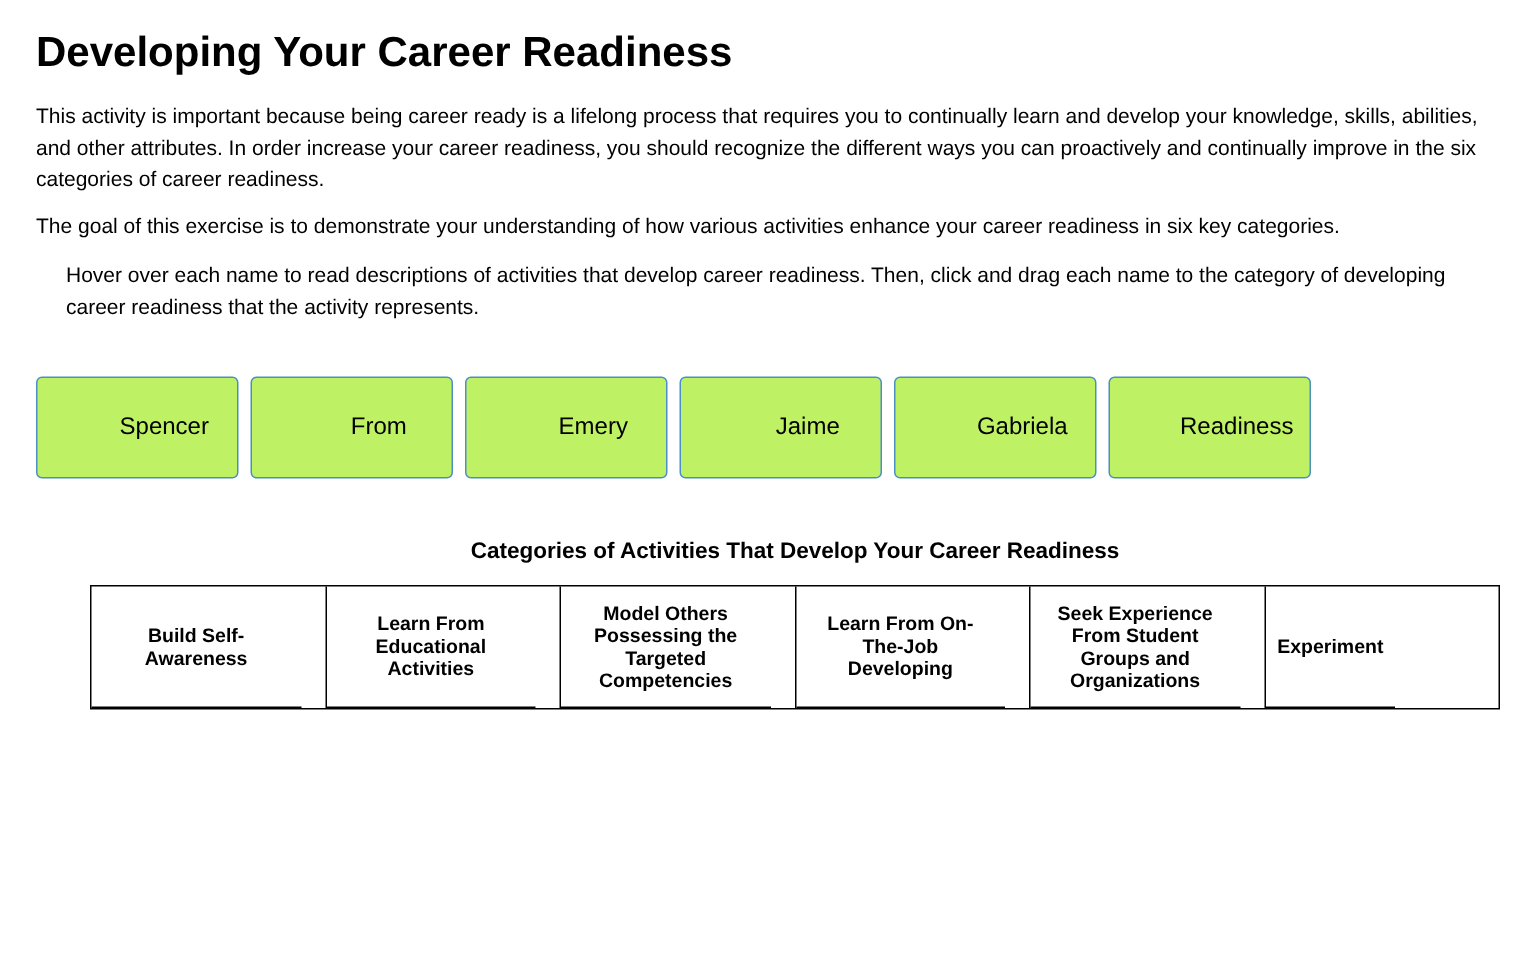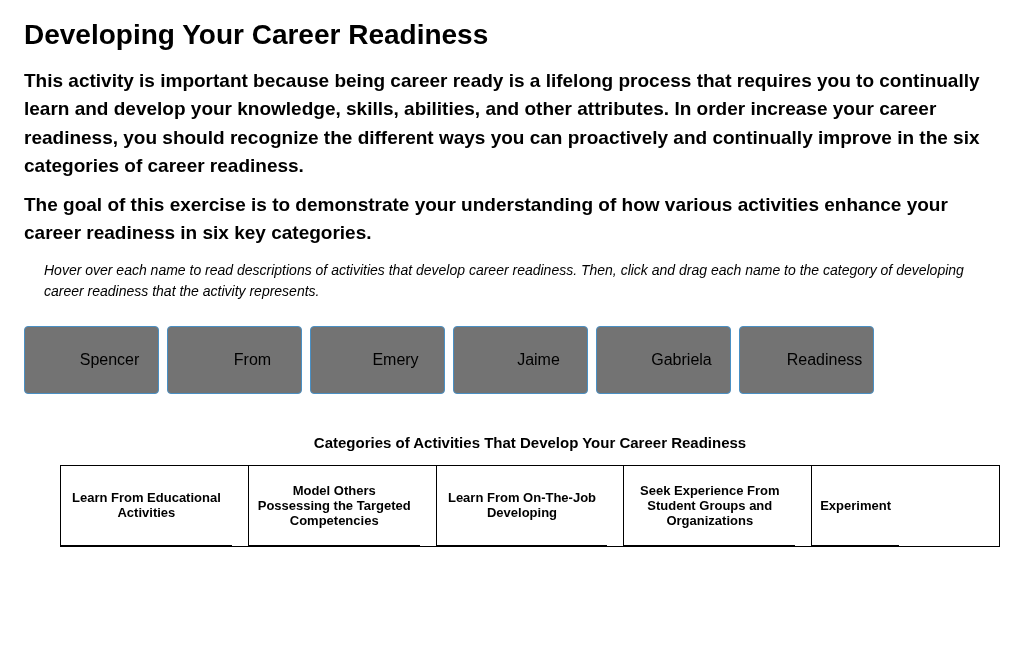--- a/index.html
+++ b/index.html
@@ -10,39 +10,37 @@
       padding: 20px 24px;
       font-size: 14px;
     }
     h1 {
       font-size: 28px;
       font-weight: bold;
       margin-bottom: 16px;
       line-height: 1.1;
     }
     .intro-text {
-      font-size: 19px;
+      font-size: 14px;
       line-height: 1.5;
       margin-bottom: 10px;
-      font-weight: bold;
     }
     .instruction {
-      font-style: italic;
       font-size: 14px;
       line-height: 1.5;
-      margin: 12px 0 24px 20px;
+      margin: 12px 0 36px 20px;
     }
     .names-row {
       display: flex;
       gap: 8px;
       margin-bottom: 40px;
       flex-wrap: wrap;
     }
     .name-card {
-      background: #737373;
+      background: #bef264;
       border: 1.5px solid #4a90c4;
       border-radius: 4px;
       width: 135px;
       height: 68px;
       display: flex;
       align-items: center;
       justify-content: center;
       font-size: 16px;
       font-weight: normal;
       cursor: grab;
@@ -108,20 +106,24 @@
     <div class="name-card" draggable="true">From</div>
     <div class="name-card" draggable="true">Emery</div>
     <div class="name-card" draggable="true">Jaime</div>
     <div class="name-card" draggable="true">Gabriela</div>
     <div class="name-card" draggable="true">Readiness</div>
   </div>
 
 <div class="categories-section">
   <div class="categories-title">Categories of Activities That Develop Your Career Readiness</div>
   <div class="categories-grid">
+  <div class="category-col">
+        <div class="category-header">Build Self-Awareness</div>
+        <div class="category-drop-zone"></div>
+      </div>
       <div class="category-col">
         <div class="category-header">Learn From Educational Activities</div>
         <div class="category-drop-zone"></div>
       </div>
       <div class="category-col">
         <div class="category-header">Model Others Possessing the Targeted Competencies</div>
         <div class="category-drop-zone"></div>
       </div>
       <div class="category-col">
         <div class="category-header">Learn From On-The-Job Developing</div>

